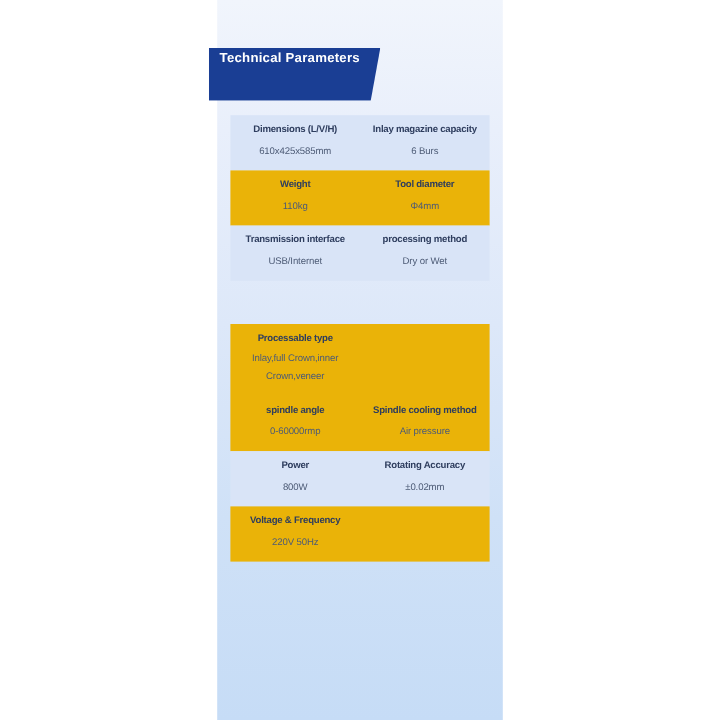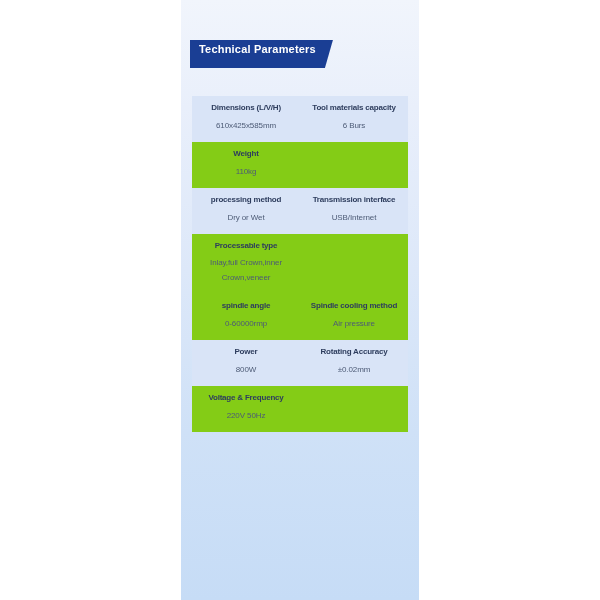--- a/index.html
+++ b/index.html
@@ -7,32 +7,32 @@
     width:600px;height:600px;background:#ffffff;
     font-family:"Liberation Sans",sans-serif;
     -webkit-font-smoothing:antialiased;
   }
   .stage{position:relative;width:600px;height:600px;overflow:hidden;background:#ffffff;}
   .panel{
     position:absolute;left:181px;top:0;width:238px;height:600px;
     background:linear-gradient(180deg,#f1f5fc 0%,#e9effb 18%,#dde8f9 45%,#cfe1f7 72%,#c6dcf6 100%);
   }
   .badge{
-    position:absolute;left:190px;top:40px;height:28px;line-height:18px;
+    position:absolute;left:174px;top:40px;height:28px;line-height:18px;
     background:#1a3e94;color:#ffffff;
     font-size:11px;font-weight:bold;letter-spacing:0.2px;
-    padding:0 17px 0 9px;
+    padding:0 17px 16px 9px;
     clip-path:polygon(0 0,100% 0,calc(100% - 8px) 100%,0 100%);
     white-space:nowrap;
   }
   .spec-table{position:absolute;left:192px;top:96px;width:216px;}
   .spec-row{display:grid;grid-template-columns:1fr 1fr;height:46px;}
-  .spec-row.row-tall{height:60px;}
+  .spec-row.row-tall{height:60px;margin-top:36px;}
   .row-blue{background:#d9e4f7;}
-  .row-white{background:#84cc16;}
+  .row-white{background:#eab308;}
   .spec-cell{
     display:flex;flex-direction:column;justify-content:space-between;
     align-items:center;text-align:center;
     padding:7px 2px 9px;min-width:0;
   }
   .spec-label{
     font-size:8px;font-weight:bold;color:#2e3d5e;
     line-height:10px;letter-spacing:-0.2px;white-space:nowrap;
   }
   .spec-value{
@@ -49,38 +49,42 @@
     <span>Technical Parameters</span>
   </div>
 
   <div class="spec-table">
       <div class="spec-row row-blue">
         <div class="spec-cell">
           <div class="spec-label">Dimensions (L/V/H)</div>
           <div class="spec-value">610x425x585mm</div>
         </div>
         <div class="spec-cell">
-          <div class="spec-label">Tool materials capacity</div>
+          <div class="spec-label">Inlay magazine capacity</div>
           <div class="spec-value">6 Burs</div>
         </div>
       </div>
       <div class="spec-row row-white">
         <div class="spec-cell">
           <div class="spec-label">Weight</div>
           <div class="spec-value">110kg</div>
         </div>
+        <div class="spec-cell">
+          <div class="spec-label">Tool diameter</div>
+          <div class="spec-value">Φ4mm</div>
+        </div>
       </div>
       <div class="spec-row row-blue">
         <div class="spec-cell">
+          <div class="spec-label">Transmission interface</div>
+          <div class="spec-value">USB/Internet</div>
+        </div>
+        <div class="spec-cell">
           <div class="spec-label">processing method</div>
           <div class="spec-value">Dry or Wet</div>
-        </div>
-        <div class="spec-cell">
-          <div class="spec-label">Transmission interface</div>
-          <div class="spec-value">USB/Internet</div>
         </div>
       </div>
       <div class="spec-row row-white row-tall">
         <div class="spec-cell">
           <div class="spec-label">Processable type</div>
           <div class="spec-value">Inlay,full Crown,inner Crown,veneer</div>
         </div>
       </div>
       <div class="spec-row row-white">
         <div class="spec-cell">

